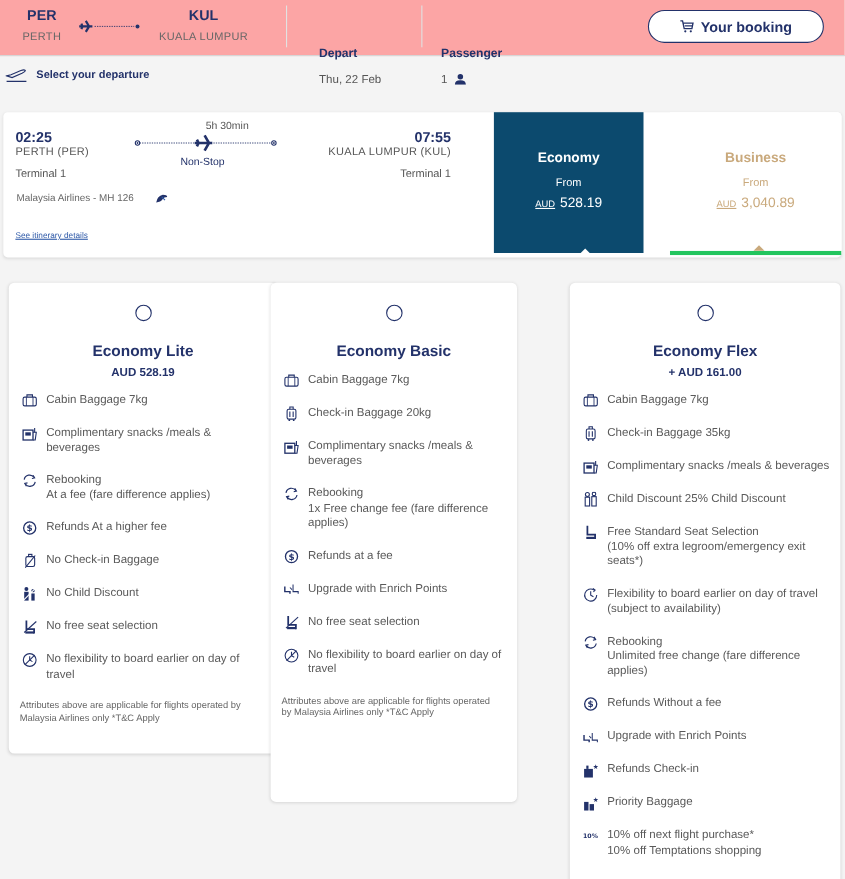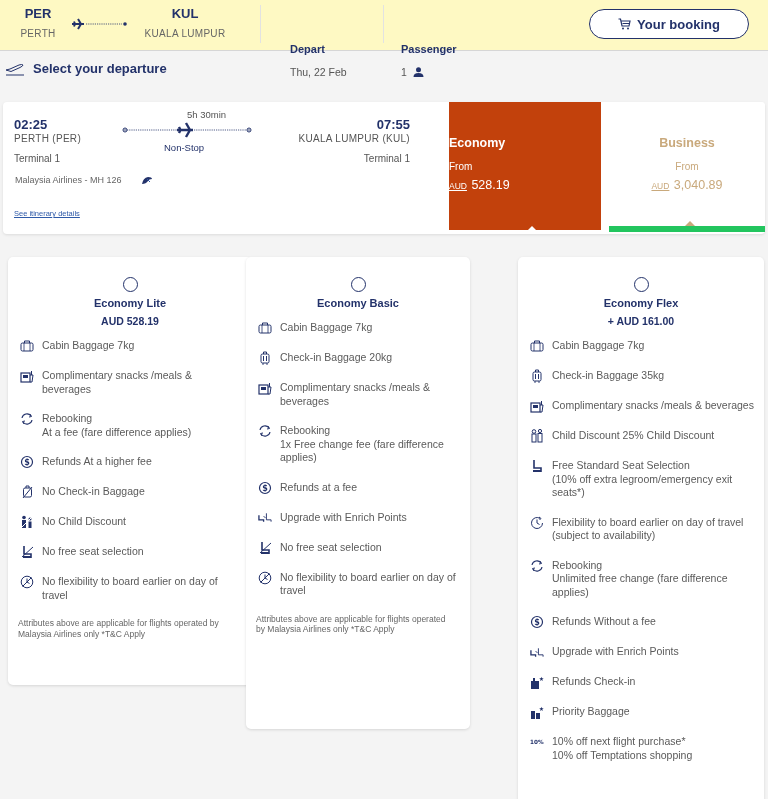--- a/index.html
+++ b/index.html
@@ -1,66 +1,66 @@
 <!DOCTYPE html>
 <html><head>
 <meta charset="utf-8">
 <style>
   * { box-sizing: border-box; margin: 0; padding: 0; }
   html, body { width: 768px; height: 799px; overflow: hidden; }
   body { font-family: "Liberation Sans", "DejaVu Sans", sans-serif; background: #f4f4f4; color: #555; position: relative; }
 
   
-  .topbar { position: absolute; left: 0; top: 0; width: 768px; height: 51px; background: #fef9c3; border-bottom: 1px solid #d6d6d6; }
+  .topbar { position: absolute; left: 0; top: 0; width: 768px; height: 51px; background: #fca5a5; border-bottom: 1px solid #d6d6d6; }
   .route-from { position: absolute; left: 18px; top: 6px; width: 40px; text-align: center; }
   .route-to { position: absolute; left: 140px; top: 6px; width: 90px; text-align: center; }
   .code { font-size: 13px; font-weight: bold; color: #23326a; line-height: 16px; }
   .city { font-size: 10px; color: #666; letter-spacing: 0.3px; margin-top: 6px; }
   .route-line { position: absolute; left: 70px; top: 17px; width: 60px; height: 14px; }
   .vdiv { position: absolute; top: 5px; width: 1px; height: 38px; background: #e2e2e2; }
   .hdr-field { position: absolute; top: 6px; margin-top: 37px; }
   .hdr-label { font-size: 11px; font-weight: bold; color: #23326a; }
   .hdr-val { font-size: 10.5px; color: #555; margin-top: 11px; display: flex; align-items: center; gap: 6px; }
   .booking-btn { position: absolute; left: 589px; top: 9px; width: 160px; height: 30px; border: 1.3px solid #23326a; border-radius: 16px; background: #fff; display: flex; align-items: center; justify-content: center; gap: 6px; color: #23326a; font-weight: bold; font-size: 13px; cursor: pointer; }
 
   
   .section-title { position: absolute; left: 5px; top: 61px; display: flex; align-items: center; gap: 8px; }
-  .section-title span.t { font-size: 13px; font-weight: bold; color: #23326a; }
+  .section-title span.t { font-size: 10px; font-weight: bold; color: #23326a; }
 
   
   .flight-card { position: absolute; left: 3px; top: 102px; width: 762px; height: 132px; background: #fff; border-radius: 4px; box-shadow: 0 1px 3px rgba(0,0,0,0.1); overflow: visible; }
   .dep { position: absolute; left: 11px; top: 15px; }
   .time { font-size: 13px; font-weight: bold; color: #23326a; }
   .airport { font-size: 10px; color: #555; letter-spacing: 0.3px; margin-top: 1px; }
   .terminal { font-size: 10px; color: #555; margin-top: 9px; }
   .airline { position: absolute; left: 12px; top: 72px; font-size: 9px; color: #666; width: 110px; line-height: 12px; }
   .airline-logo { position: absolute; left: 138px; top: 74px; }
   .itin-link { position: absolute; left: 11px; top: 107px; font-size: 7.5px; color: #2f5aa8; text-decoration: underline; cursor: pointer; }
   .arr { position: absolute; right: 355px; top: 15px; text-align: right; }
   .duration { position: absolute; left: 160px; top: 7px; font-size: 9.5px; color: #555; padding-left: 24px; }
   .flight-path { position: absolute; left: 118px; top: 20px; width: 132px; height: 16px; }
   .nonstop { position: absolute; left: 161px; top: 40px; font-size: 9.5px; color: #23326a; }
 
-  .cabin-eco { position: absolute; left: 446px; top: 0; width: 152px; height: 128px; background: #c2410c; color: #fff; cursor: pointer; }
-  .cabin-bus { position: absolute; left: 606px; top: 0; width: 156px; height: 130px; background: #fff; text-align: center; border-bottom: 6px solid #22c55e; color: #c9a97c; cursor: pointer; border-radius: 0 4px 0 0; }
+  .cabin-eco { position: absolute; left: 446px; top: 0; width: 136px; height: 128px; background: #0c4a6e; color: #fff; text-align: center; cursor: pointer; }
+  .cabin-bus { position: absolute; left: 606px; top: 0; width: 156px; height: 130px; background: #fff; text-align: center; border-bottom: 4px solid #22c55e; color: #c9a97c; cursor: pointer; border-radius: 0 4px 0 0; }
   .cabin-name { font-size: 12.5px; font-weight: bold; margin-top: 34px; }
   .cabin-from { font-size: 10px; margin-top: 11px; }
   .cabin-price { margin-top: 3px; }
   .cabin-price .cur { font-size: 8.5px; text-decoration: underline; }
   .cabin-price .amt { font-size: 12.5px; }
   .eco-notch { position: absolute; left: 78px; bottom: -1px; width: 0; height: 0; border-left: 5px solid transparent; border-right: 5px solid transparent; border-bottom: 5px solid #fff; }
   .bus-notch { position: absolute; left: 76px; bottom: 0; width: 0; height: 0; border-left: 5px solid transparent; border-right: 5px solid transparent; border-bottom: 5px solid #c9a97c; }
 
   
   .fare { position: absolute; background: #fff; border-radius: 5px; box-shadow: 0 1px 3px rgba(0,0,0,0.12); padding: 0 10px; }
   .fare-lite { left: 8px; top: 257px; width: 244px; height: 428px; }
   .fare-basic { left: 246px; top: 257px; width: 224px; height: 472px; }
   .fare-flex { left: 518px; top: 257px; width: 246px; height: 560px; }
   .radio { width: 15px; height: 15px; border: 1.3px solid #23326a; border-radius: 50%; margin: 20px auto 0; cursor: pointer; }
-  .fare-name { text-align: center; font-size: 11px; font-weight: bold; color: #23326a; margin-top: 5px; }
+  .fare-name { text-align: center; font-size: 14px; font-weight: bold; color: #23326a; margin-top: 19px; }
   .fare-price { text-align: center; font-size: 10.5px; font-weight: bold; color: #23326a; margin-top: 6px; }
   .feat-list { margin-top: 12px; padding-left: 2px; }
   .feat { display: flex; align-items: flex-start; gap: 8px; font-size: 10.5px; color: #5a5a5a; line-height: 13.5px; margin-bottom: 16px; }
   .feat .ic { width: 14px; height: 14px; flex: 0 0 14px; display: flex; align-items: center; justify-content: center; }
   .feat .tx { white-space: pre-line; }
   .fare-note { font-size: 8.5px; color: #666; line-height: 10.5px; margin-top: 10px; padding-right: 10px; }
 </style>
 </head>
 <body>
 

